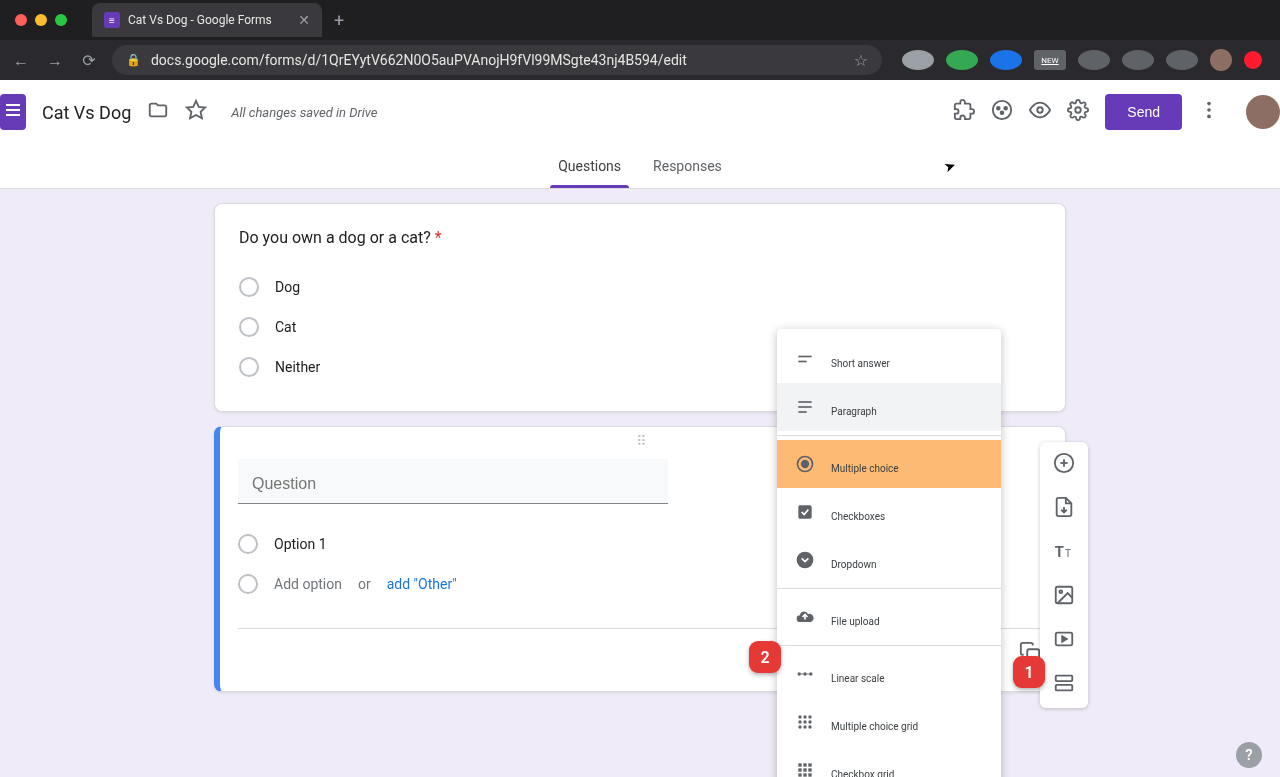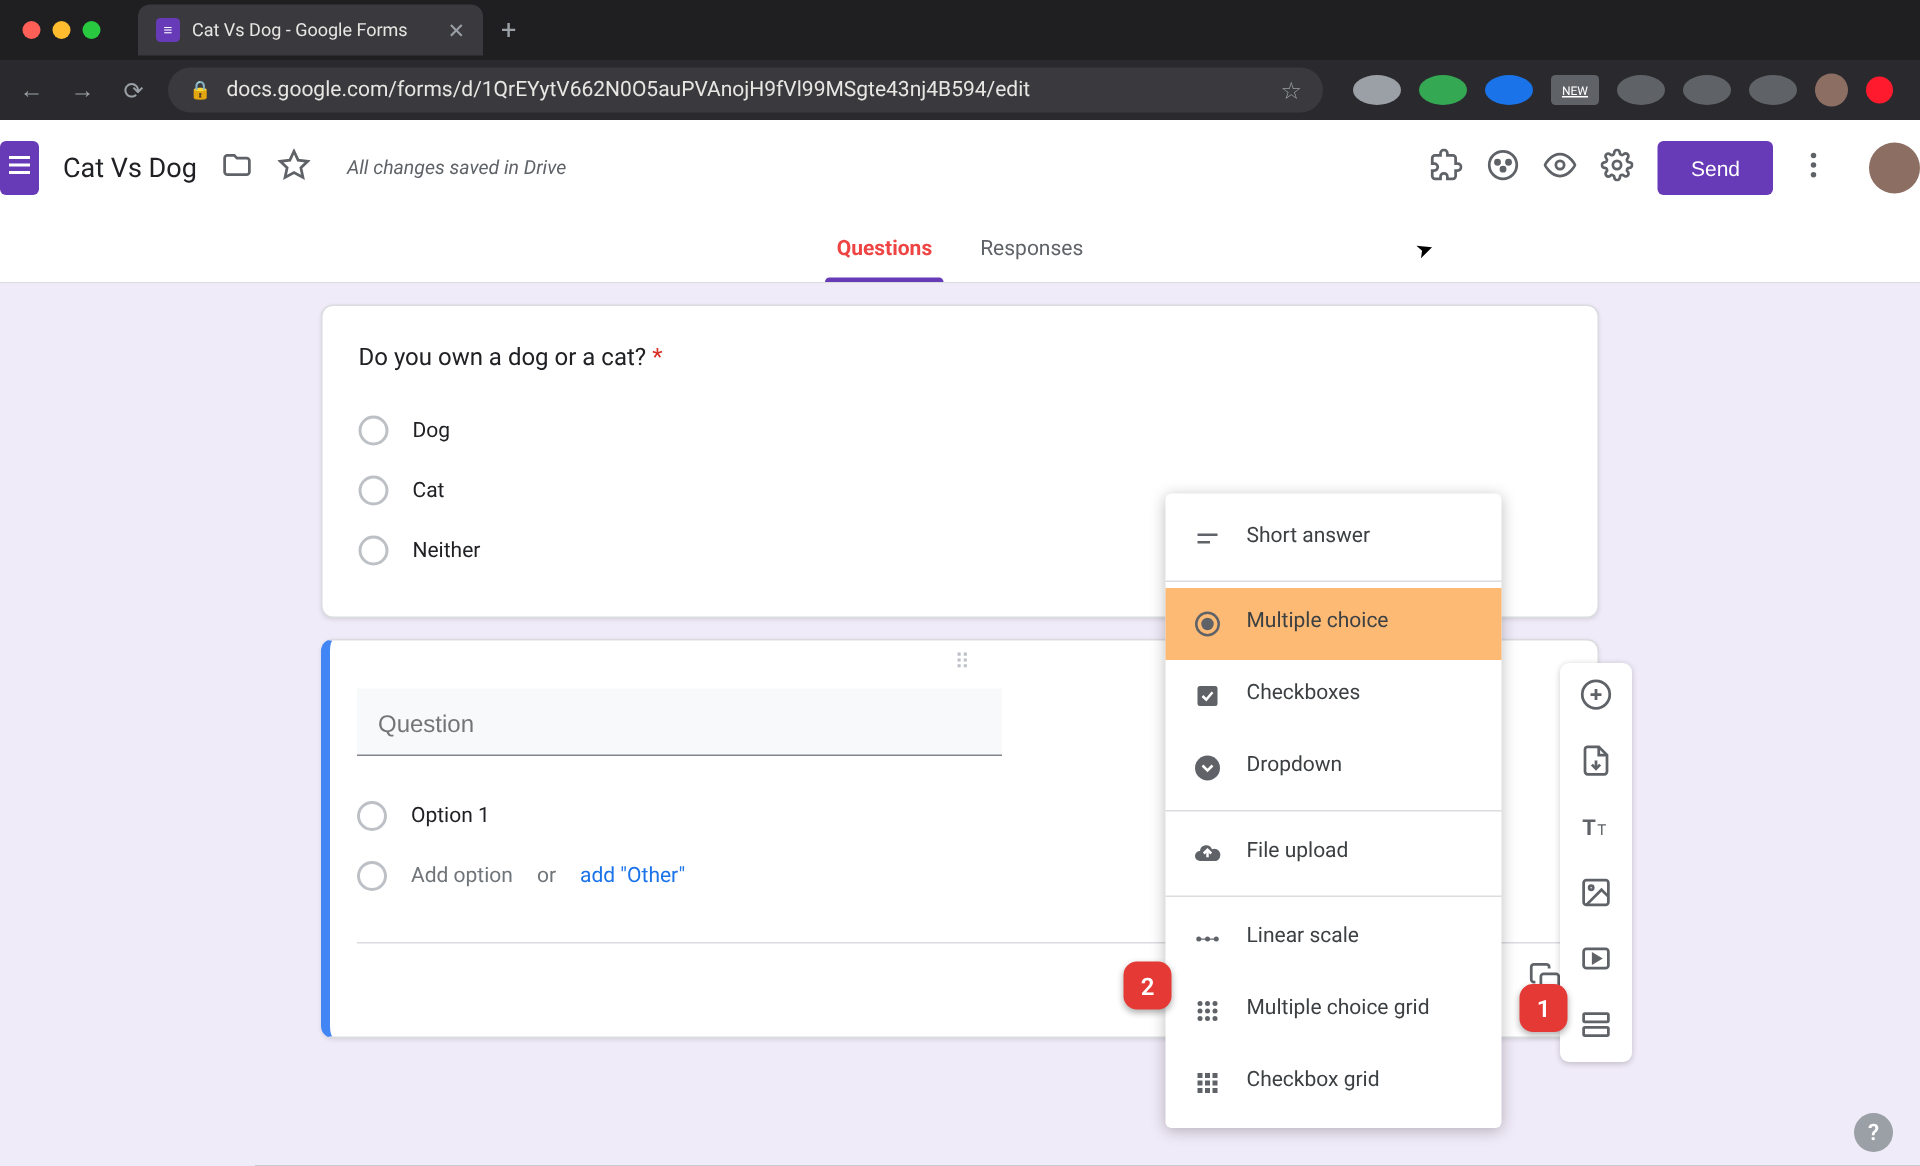--- a/index.html
+++ b/index.html
@@ -130,21 +130,21 @@
   border-bottom: 1px solid #dadce0;
   background: #fff;
 }
 .tab-item {
   padding: 14px 16px;
   font-size: 14px;
   color: #5f6368;
   cursor: pointer;
   position: relative;
 }
-.tab-item.active { color: #ef4444; font-weight: 700; }
+.tab-item.active { color: #404040; font-weight: 400; }
 .tab-item.active::after {
   content: "";
   position: absolute;
   bottom: 0; left: 8px; right: 8px;
   height: 3px;
   background: #673ab7;
   border-radius: 3px 3px 0 0;
 }
 
 .canvas {
@@ -238,24 +238,24 @@
   top: 140px;
   width: 224px;
   background: #fff;
   border-radius: 4px;
   box-shadow: 0 2px 10px rgba(0,0,0,0.25);
   padding: 6px 0;
   z-index: 10;
 }
 .menu-item {
   display: flex;
-  align-items: flex-start;
+  align-items: flex-end;
   gap: 16px;
   padding: 14px 18px;
-  font-size: 14px;
+  font-size: 10px;
   color: #3c4043;
   cursor: pointer;
 }
 .menu-item.hover { background: #f1f3f4; }
 .menu-item.selected { background: #fdba74; }
 .menu-icon { width: 20px; height: 20px; color: #5f6368; display: flex; align-items: center; justify-content: center; }
 .menu-icon svg { width: 20px; height: 20px; }
 .menu-divider { height: 1px; background: #dadce0; margin: 4px 0; }
 
 
@@ -488,20 +488,30 @@
     <div class="qtype-menu">
       <div class="menu-item">
         <span class="menu-icon">
             <svg viewBox="0 0 24 24" stroke="currentColor" stroke-width="2">
               <line x1="4" y1="9" x2="20" y2="9"></line>
               <line x1="4" y1="15" x2="14" y2="15"></line>
             </svg>
           </span>
         <span>Short answer</span>
       </div>
+      <div class="menu-item hover">
+        <span class="menu-icon">
+            <svg viewBox="0 0 24 24" stroke="currentColor" stroke-width="2">
+              <line x1="4" y1="6" x2="20" y2="6"></line>
+              <line x1="4" y1="12" x2="20" y2="12"></line>
+              <line x1="4" y1="18" x2="14" y2="18"></line>
+            </svg>
+          </span>
+        <span>Paragraph</span>
+      </div>
       <div class="menu-divider"></div>
       <div class="menu-item selected">
         <span class="menu-icon">
             <svg viewBox="0 0 24 24" fill="none" stroke="currentColor" stroke-width="2">
               <circle cx="12" cy="12" r="9"></circle>
               <circle cx="12" cy="12" r="4" fill="currentColor"></circle>
             </svg>
           </span>
         <span>Multiple choice</span>
       </div>

